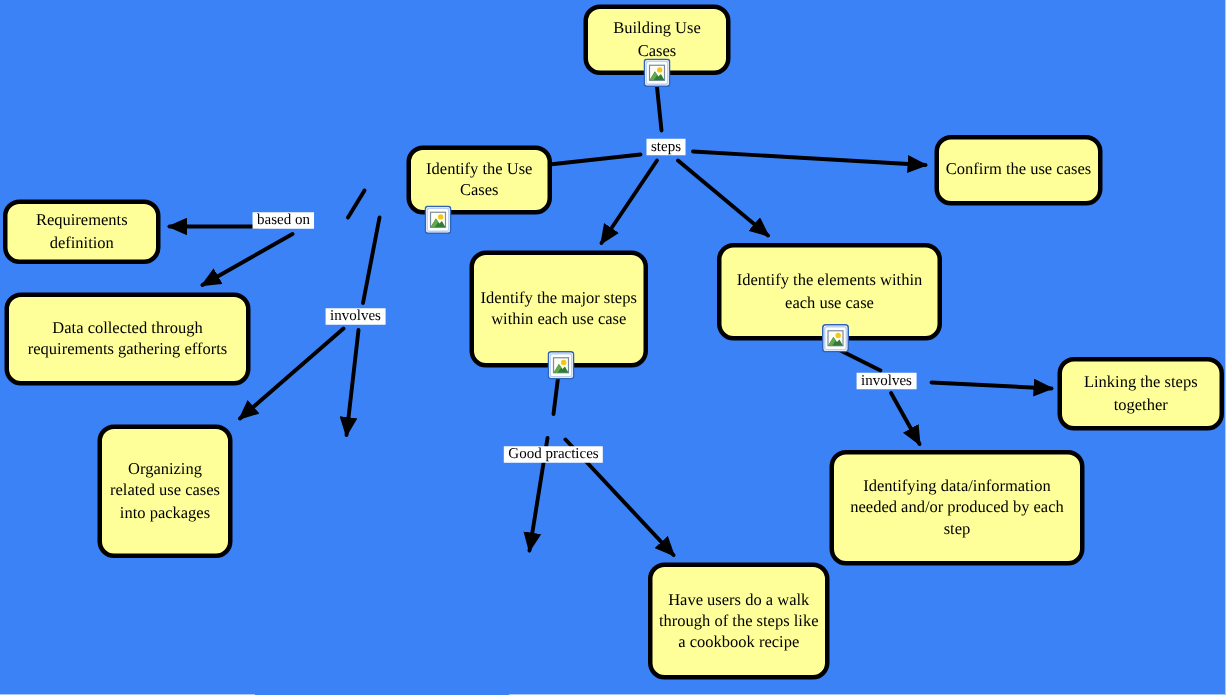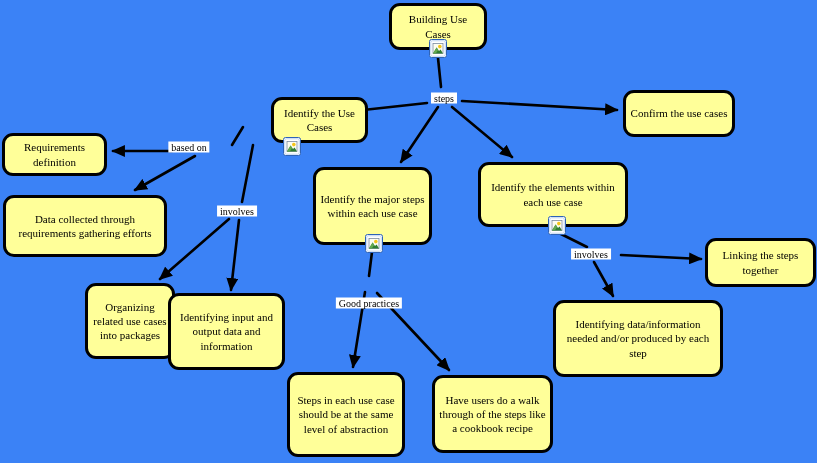--- a/index.html
+++ b/index.html
@@ -68,47 +68,41 @@
   </div>
 
   <div class="node" style="left:2px;top:133px;width:105px;height:43px;justify-content:center;">
     <span class="node-text">Requirements definition</span>
   </div>
 
   <div class="node" style="left:3px;top:195px;width:164px;height:62px;padding:18px 5px;">
     <span class="node-text">Data collected through requirements gathering efforts</span>
   </div>
 
-  <div class="node" style="left:65px;top:283px;width:90px;height:76px;margin-left:20px;">
+  <div class="node" style="left:65px;top:283px;width:90px;height:89px;">
     <span class="node-text">Organizing related use cases into packages</span>
   </div>
 
-  <div class="node" style="left:168px;top:293px;width:117px;height:77px;">
-    <span class="node-text">Identifying input and output data and information</span>
-  </div>
 
   <div class="node" style="left:313px;top:167px;width:119px;height:78px;">
     <span class="node-text">Identify the major steps within each use case</span>
   </div>
 
   <div class="node" style="left:478px;top:162px;width:150px;height:65px;">
     <span class="node-text">Identify the elements within each use case</span>
   </div>
 
   <div class="node" style="left:705px;top:238px;width:111px;height:49px;">
     <span class="node-text">Linking the steps together</span>
   </div>
 
   <div class="node" style="left:553px;top:300px;width:170px;height:77px;align-items:center;">
     <span class="node-text">Identifying data/information needed and/or produced by each step</span>
   </div>
 
-  <div class="node" style="left:287px;top:372px;width:118px;height:85px;">
-    <span class="node-text">Steps in each use case should be at the same level of abstraction</span>
-  </div>
 
   <div class="node" style="left:432px;top:375px;width:121px;height:78px;">
     <span class="node-text">Have users do a walk through of the steps like a cookbook recipe</span>
   </div>
 
   <div class="phrase" style="left:444px;top:98px;">steps</div>
   <div class="phrase" style="left:189px;top:147px;">based on</div>
   <div class="phrase" style="left:237px;top:211px;">involves</div>
   <div class="phrase" style="left:369px;top:284px;margin-top:19px;">Good practices</div>
   <div class="phrase" style="left:591px;top:254px;">involves</div>

